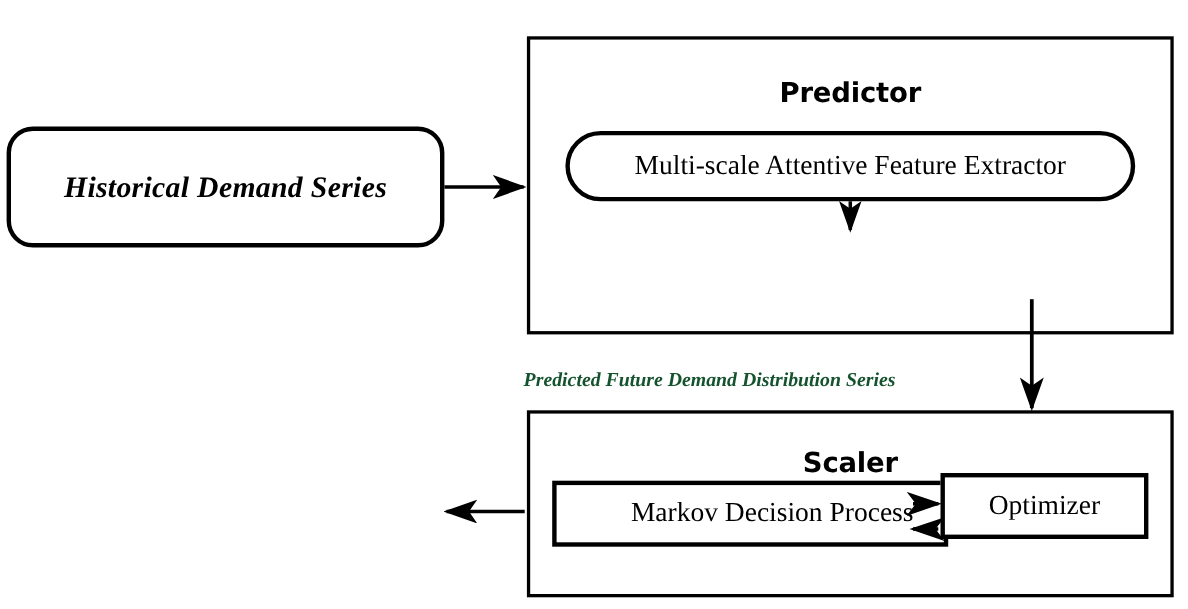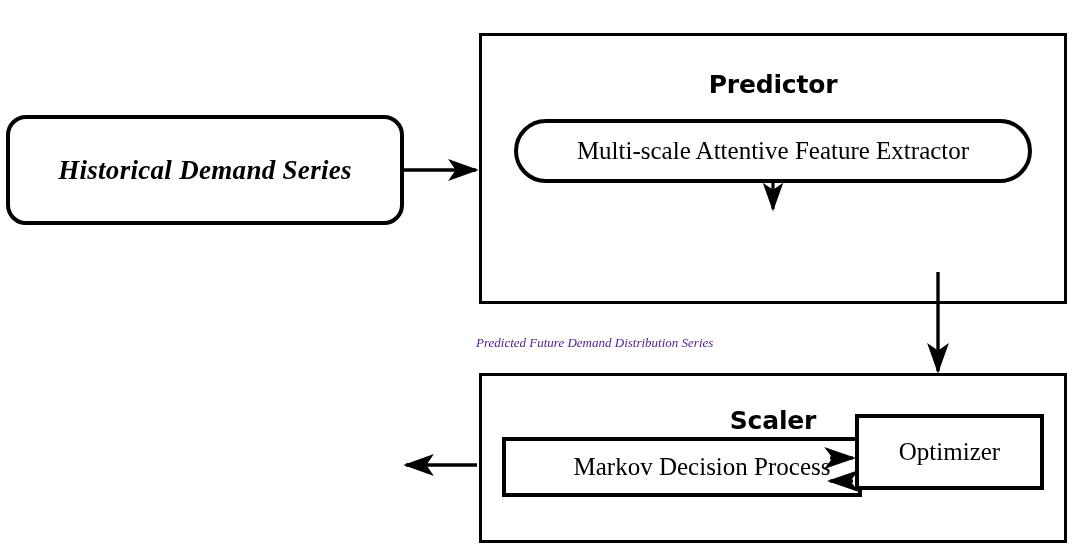--- a/index.html
+++ b/index.html
@@ -75,43 +75,43 @@
     font-style: normal;
     font-size: 25px;
     color: #000000;
     white-space: nowrap;
   }
 
   
   .edge-label {
     position: absolute;
     font-family: "Liberation Serif", "DejaVu Serif", serif;
-    font-weight: normal;
+    font-weight: bold;
     font-style: italic;
-    font-size: 13px;
-    color: #4c1d95;
+    font-size: 18px;
+    color: #14532d;
     white-space: nowrap;
   }
 
   
   #connectors {
     position: absolute;
     left: 0;
     top: 0;
     width: 1080px;
     height: 554px;
     pointer-events: none;
   }
 </style>
 </head>
 <body>
 
 <div id="canvas">
 
-  <div class="round-box" style="left:6px; top:115px; width:398px; height:110px;">
+  <div class="round-box" style="left:6px; top:115px; width:398px; height:110px;border-radius:24px;">
     <span class="label">Historical Demand Series</span>
   </div>
 
   <div class="module" style="left:479px; top:33px; width:588px; height:271px;">
     <div class="module-title" style="top:16px;margin-top:18px;">Predictor</div>
   </div>
 
   <div class="inner-box" style="left:514px; top:119px; width:518px; height:64px;border-radius:32px;">
     <span class="label">Multi-scale Attentive Feature Extractor</span>
   </div>
@@ -120,21 +120,21 @@
   <div class="edge-label" style="left:476px; top:335px;">Predicted Future Demand Distribution Series</div>
 
   <div class="module" style="left:479px; top:373px; width:588px; height:170px;">
     <div class="module-title" style="top:30px;text-align:center;">Scaler</div>
   </div>
 
   <div class="inner-box" style="left:502px; top:437px; width:360px; height:60px;padding-left:40px;">
     <span class="label">Markov Decision Process</span>
   </div>
 
-  <div class="inner-box" style="left:855px; top:414px; width:189px; height:76px;">
+  <div class="inner-box" style="left:855px; top:430px; width:189px; height:60px;">
     <span class="label">Optimizer</span>
   </div>
 
 
   <svg id="connectors" viewBox="0 0 1080 554">
     <defs>
       <marker id="arrow" markerWidth="9" markerHeight="9" refX="8.2" refY="3.2" orient="auto" markerUnits="strokeWidth">
         <path d="M0,0 L9,3.2 L0,6.4 L2.2,3.2 z" fill="#000000"></path>
       </marker>
       <marker id="arrow-sm" markerWidth="10" markerHeight="10" refX="9" refY="3.4" orient="auto" markerUnits="strokeWidth">

